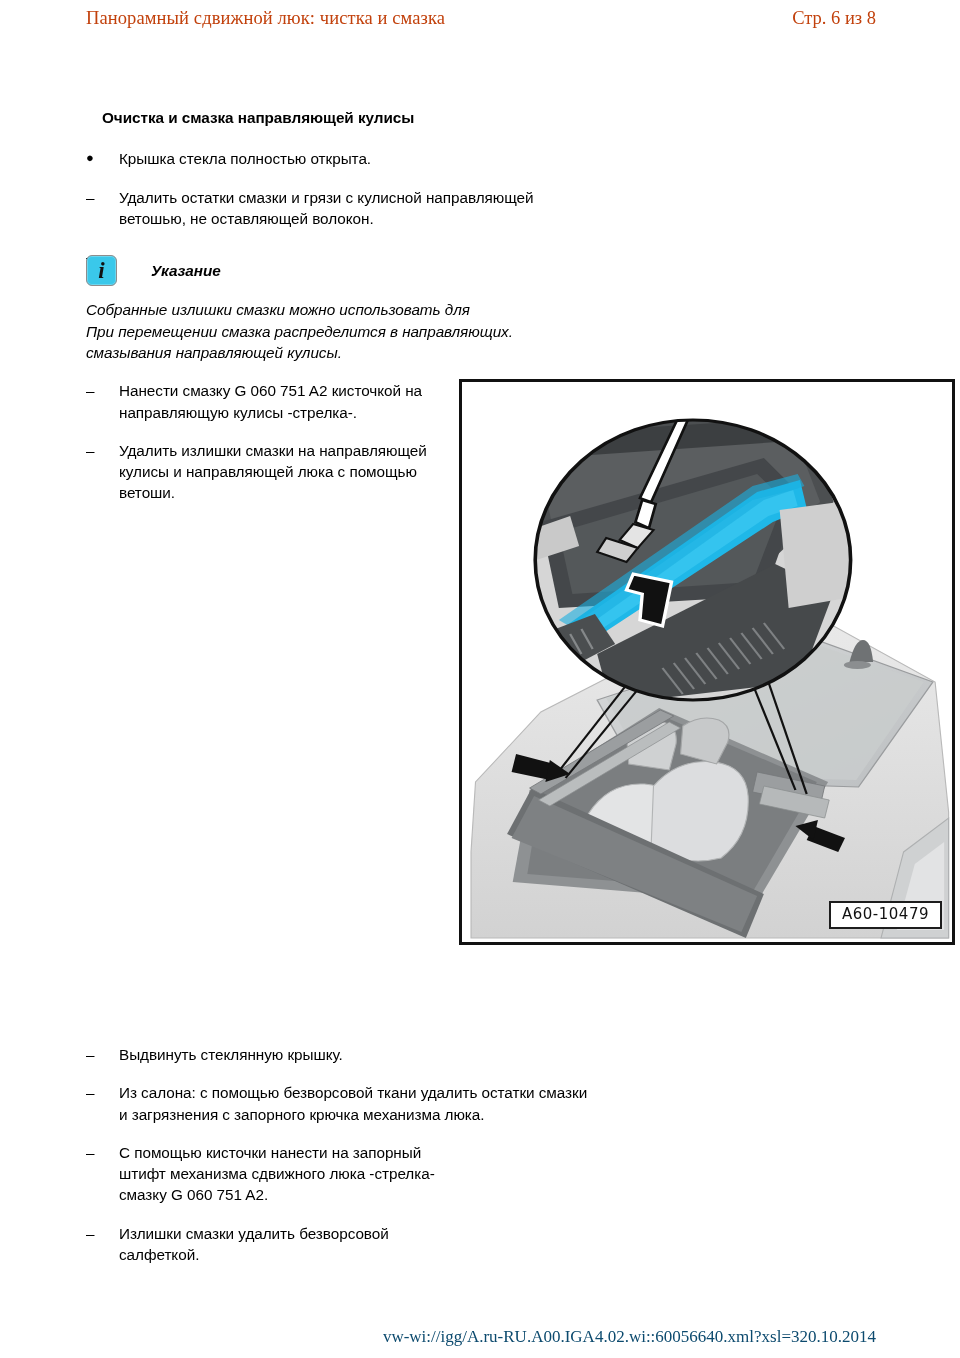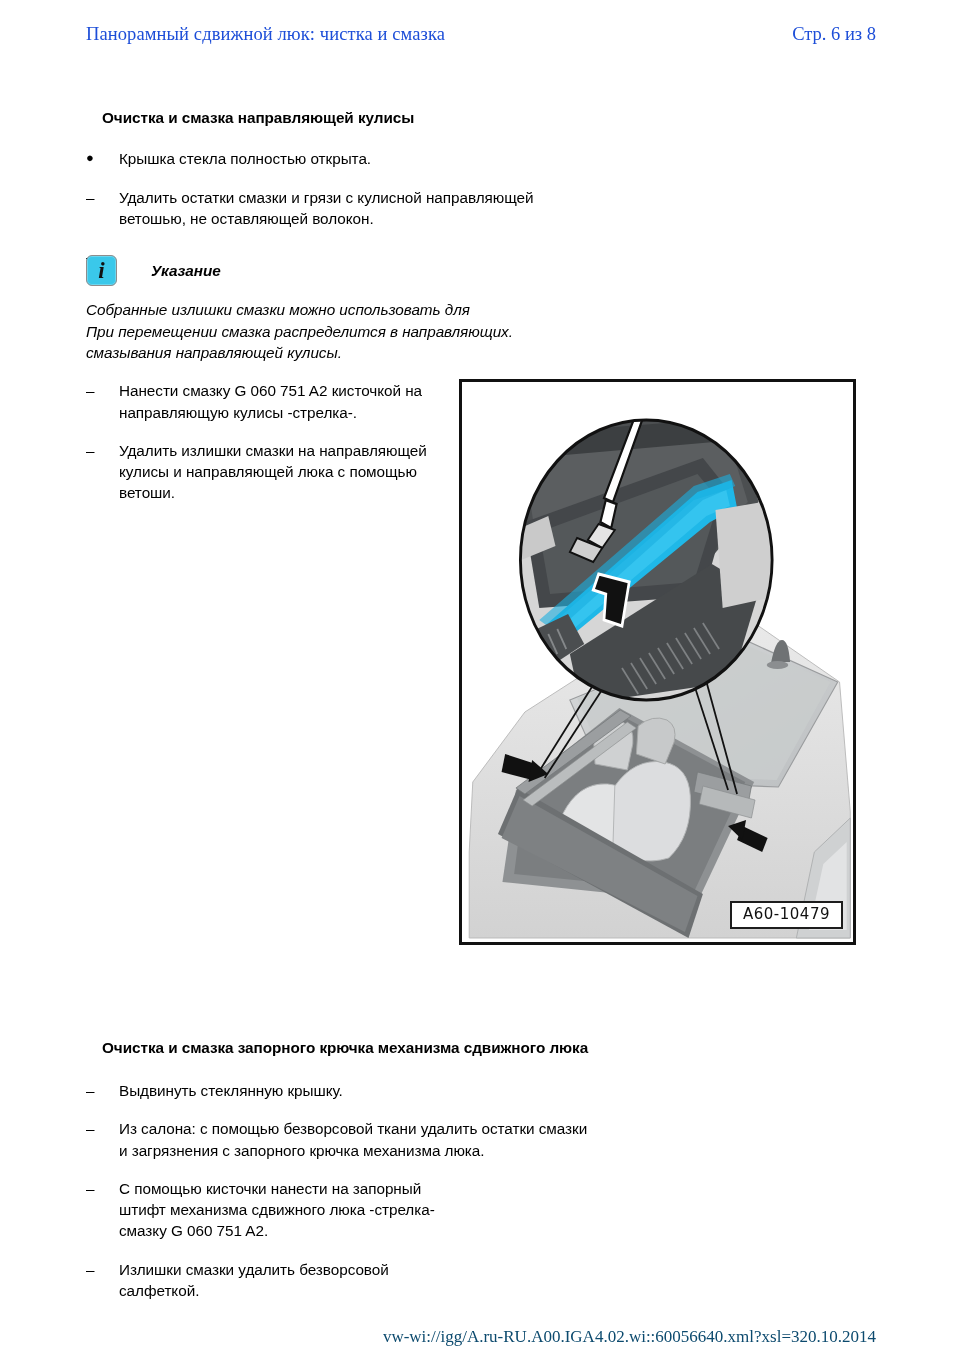--- a/index.html
+++ b/index.html
@@ -20,22 +20,21 @@
   .page-header {
     position: absolute;
     left: 86px;
     top: 8px;
     width: 790px;
     display: flex;
     justify-content: space-between;
     align-items: baseline;
     font-family: "Liberation Serif", serif;
     font-size: 18.5px;
-    color: #1d4ed8;
-    margin-top: 16px;
+    color: #c2410c;
   }
   .page-header .title { letter-spacing: .1px; }
   .page-header .pageno { white-space: nowrap; }
 
   
   .content {
     position: absolute;
     left: 86px;
     top: 92px;
     width: 790px;
@@ -117,21 +116,21 @@
     line-height: 1.4;
     letter-spacing: -0.05px;
   }
   .note-body div { white-space: nowrap; }
 
   
   .figure {
     position: absolute;
     left: 459px;
     top: 379px;
-    width: 397px;
+    width: 496px;
     height: 566px;
     border: 3px solid #111;
     box-sizing: border-box;
     background: #3b82f6;
     overflow: hidden;
   }
   .figure svg { display: block; width: 100%; height: 100%; }
 
   .figure-id {
     position: absolute;
@@ -348,21 +347,20 @@
         </g>
       </g>
       <circle cx="205" cy="178" r="140" fill="none" stroke="#111" stroke-width="3.2"></circle>
     </g>
   </svg>
 
   <div class="figure-id">A60-10479</div>
 </div>
 
 <div class="lower">
-  <h1 class="section-heading">Очистка и смазка запорного крючка механизма сдвижного люка</h1>
 
   <ul class="bullet-list">
     <li class="bullet" style="margin-top:22px;max-width:470px;">
       <span class="marker">–</span>
       <span>Выдвинуть стеклянную крышку.</span>
     </li>
     <li class="bullet" style="max-width:480px;">
       <span class="marker">–</span>
       <span>Из салона: с помощью безворсовой ткани удалить остатки смазки и загрязнения с запорного крючка механизма люка.</span>
     </li>

